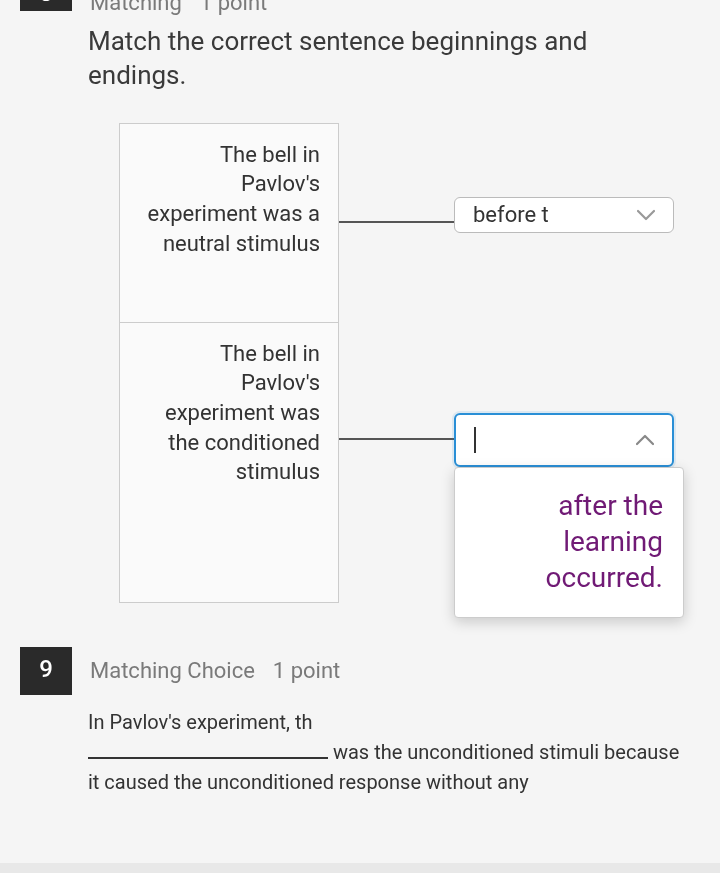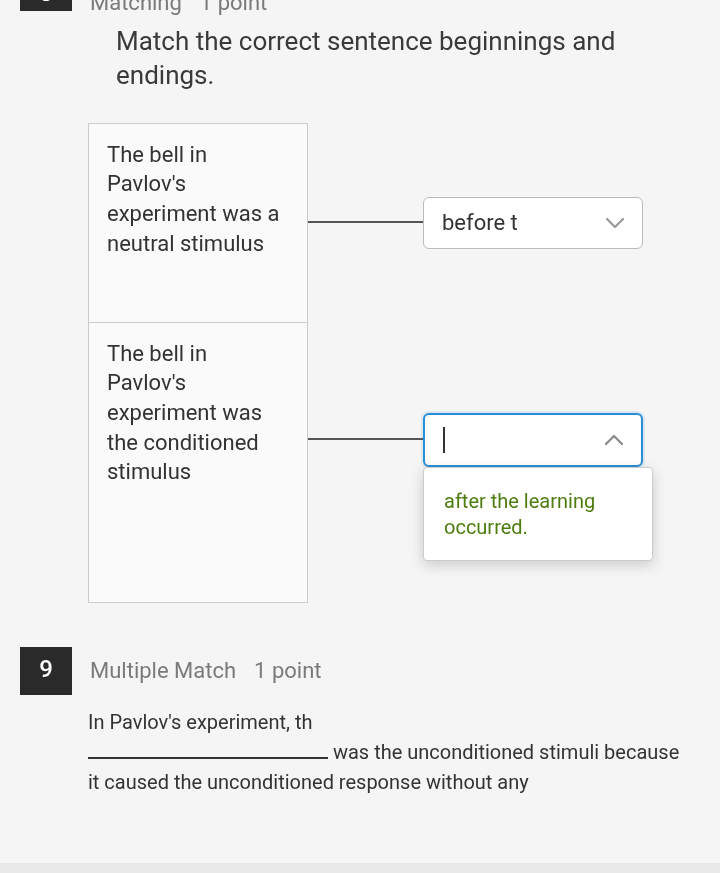--- a/index.html
+++ b/index.html
@@ -34,28 +34,29 @@
     font-size: 24px;
     font-weight: 500;
     padding-bottom: 4px;
   }
   .q-num.partial { margin-top: -18px; height: 34px; align-items:flex-end; }
   .q-type { color: #7a7a7a; font-size: 22px; }
   .q-points { color: #7a7a7a; font-size: 22px; }
   .q-prompt {
     font-size: 26px;
     color: #3a3a3a;
-    margin: 10px 0 30px 96px;
+    margin: 10px 0 30px 68px;
     line-height: 1.3;
     max-width: 560px;
   }
   .match-area {
-    margin-left: 68px;
+    margin-left: 99px;
     position: relative;
     height: 560px;
+    text-align: right;
   }
   .prompt-box {
     position: absolute;
     left: 0;
     width: 220px;
     border: 1px solid #ccc;
     background: #fafafa;
     padding: 16px 18px;
     font-size: 22px;
     line-height: 1.35;
@@ -78,21 +79,21 @@
     border-radius: 6px;
     background: #fff;
     padding: 14px 18px;
     font-size: 22px;
     color: #333;
     display: flex;
     align-items: center;
     justify-content: space-between;
     cursor: pointer;
   }
-  .select-box.s1 { top: 74px; height: 52px; }
+  .select-box.s1 { top: 74px; height: 36px; }
   .select-box.s2 {
     top: 290px;
     height: 54px;
     border: 2px solid #2a8fd6;
     box-shadow: 0 0 0 2px rgba(42,143,214,0.12);
   }
   .caret { color: #999; font-size: 18px; }
   .caret.up { color: #888; }
   .cursor-ind {
     width: 2px; height: 26px; background: #333;
@@ -104,23 +105,23 @@
     width: 230px;
     background: #fff;
     border: 1px solid #ccc;
     border-radius: 4px;
     box-shadow: 0 4px 14px rgba(0,0,0,0.18);
     z-index: 50;
     padding: 6px 0;
   }
   .dropdown .opt {
     padding: 14px 20px;
-    font-size: 20px;
+    font-size: 28px;
     line-height: 1.3;
-    color: #4d7c0f;
+    color: #701a75;
     cursor: pointer;
   }
   .q9 {
     margin-top: -36px;
   }
   .q9 .q-header { padding-top: 0; }
   .q9-body {
     margin-left: 68px;
     font-size: 20px;
     color: #333;
@@ -182,21 +183,21 @@
 
     <div class="dropdown">
       <div class="opt">after the learning occurred.</div>
     </div>
 
   </div>
 
   <div class="q9">
     <div class="q-header">
       <div class="q-num" style="height:48px;align-items:center;">9</div>
-      <div class="q-type">Multiple Match</div>
+      <div class="q-type">Matching Choice</div>
       <div class="q-points">1 point</div>
     </div>
     <div class="q9-body">
       <span>In Pavlov's experiment, th</span><br>
       <span class="blank"></span><span> was the unconditioned stimuli because it caused the unconditioned response without any</span>
     </div>
   </div>
 
 </div>
 

